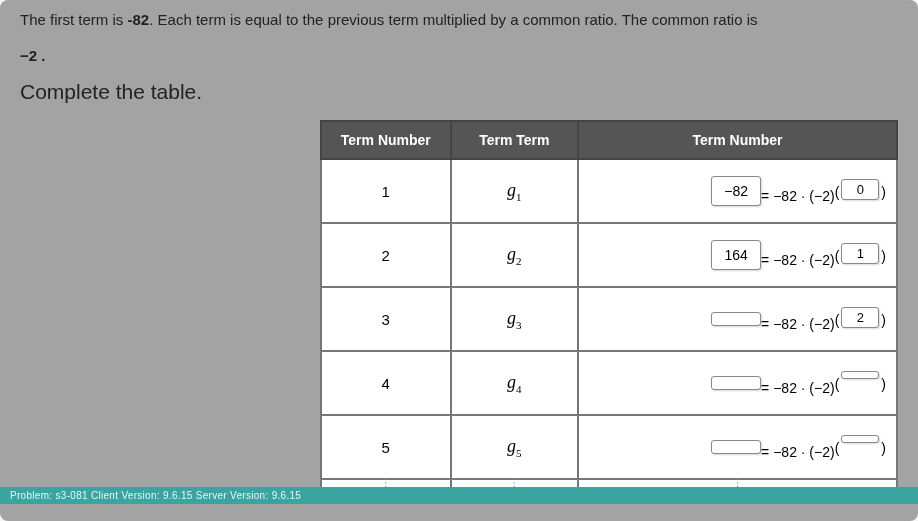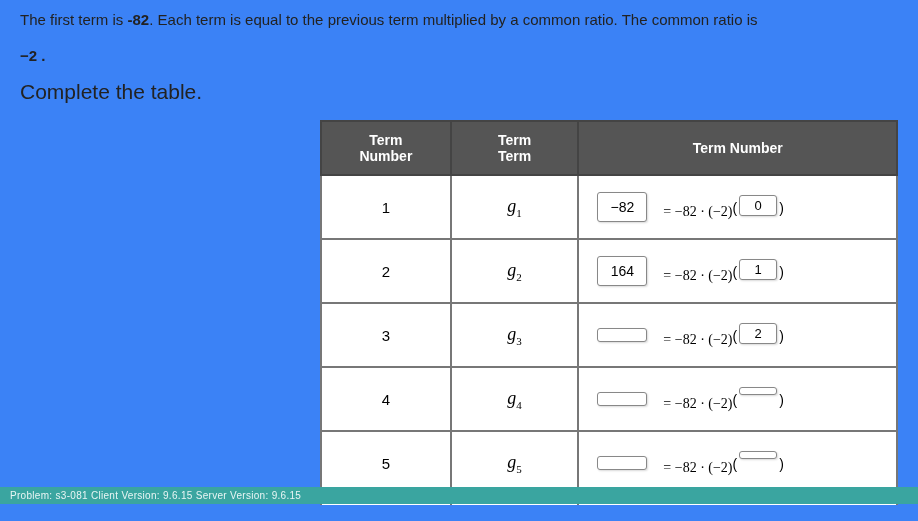--- a/index.html
+++ b/index.html
@@ -5,23 +5,24 @@
     * { box-sizing: border-box; margin: 0; padding: 0; }
     body {
       font-family: Arial, Helvetica, sans-serif;
       background: #f5f5f5;
       width: 918px;
       height: 521px;
       overflow: hidden;
       position: relative;
     }
     .content {
-      background: #3b82f6;
+      background: #a3a3a3;
       padding: 8px 20px 0 20px;
       height: 100%;
+      border-radius: 8px;
     }
     .problem-text {
       font-size: 15px;
       color: #222;
       line-height: 1.6;
       margin-bottom: 12px;
     }
     .problem-text .bold { font-weight: 700; }
     .instruction {
       font-size: 21px;
@@ -32,62 +33,63 @@
       margin-left: 300px;
     }
     table {
       border-collapse: collapse;
       background: #fff;
     }
     th {
       background: #555;
       color: #fff;
       font-weight: 700;
-      padding: 10px 30px;
+      padding: 10px 14px;
       border: 2px solid #444;
       font-size: 14px;
       text-align: center;
     }
     td {
       border: 2px solid #777;
       padding: 8px 10px;
       text-align: center;
       font-size: 15px;
       height: 64px;
       vertical-align: middle;
     }
     td.term-number { width: 130px; }
     td.term-name { width: 128px; font-style: italic; font-family: Georgia, 'Times New Roman', serif; font-size: 18px;}
     td.term-name sub { font-size: 11px; font-style: normal; }
     td.term-value { width: 320px; text-align: left; padding-left: 18px; }
     .val-row {
       display: flex;
       align-items: center;
-      gap: 16px;
+      gap: 0;
       flex-wrap: nowrap;
       white-space: nowrap;
+      justify-content: flex-end;
     }
     .input-box {
       display: inline-block;
       min-width: 50px;
       padding: 6px 10px;
       border: 1px solid #888;
       border-radius: 3px;
       background: #fff;
       text-align: center;
       box-shadow: 1px 1px 2px rgba(0,0,0,0.15);
       font-size: 14px;
     }
     .expr { font-size: 14px; }
     .exp-wrap {
       display: inline-flex;
       align-items: flex-start;
       line-height: 1;
     }
-    .exp-wrap .base { padding-top: 10px; font-family: Liberation Serif, serif; }
+    .exp-wrap .base { padding-top: 10px; }
     .exp-wrap .paren-open,
     .exp-wrap .paren-close { padding-top: 6px; font-size: 14px;}
     .exp-input {
       min-width: 38px;
       padding: 3px 8px;
       border: 1px solid #888;
       border-radius: 3px;
       background: #fff;
       font-size: 13px;
       text-align: center;

